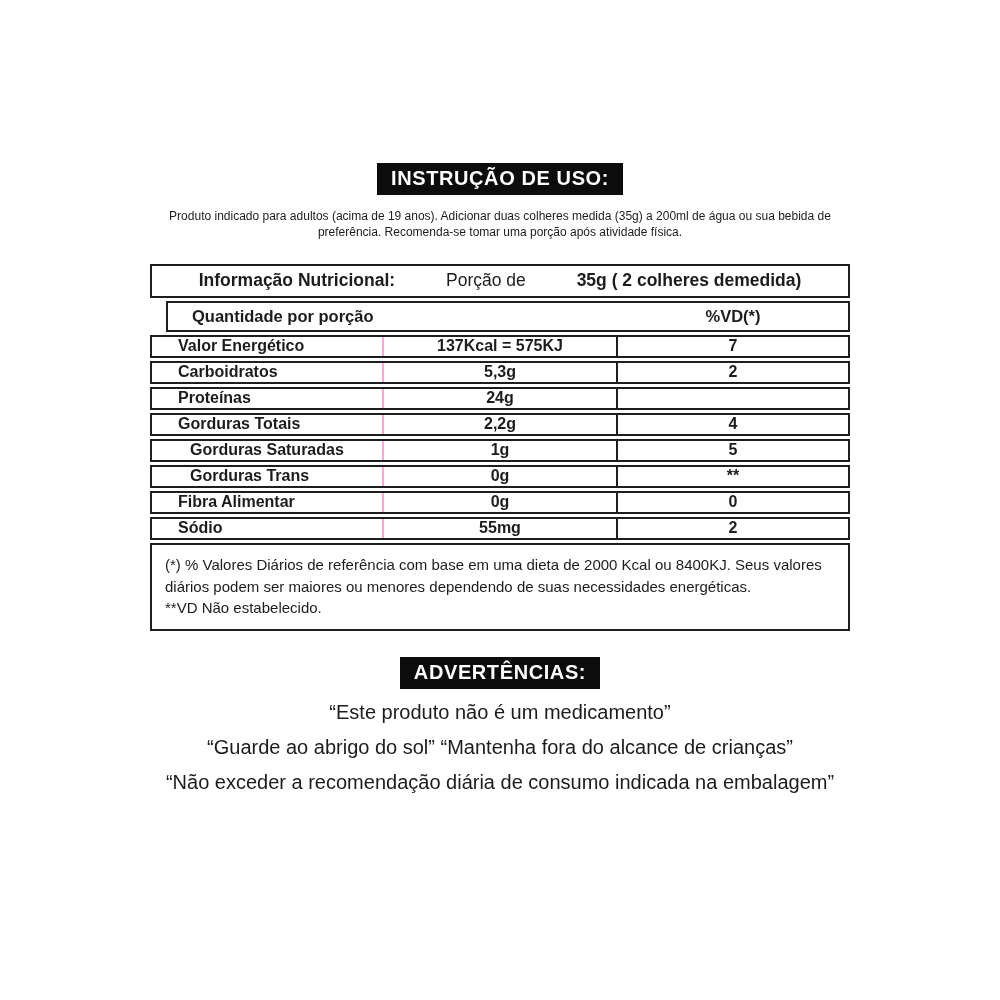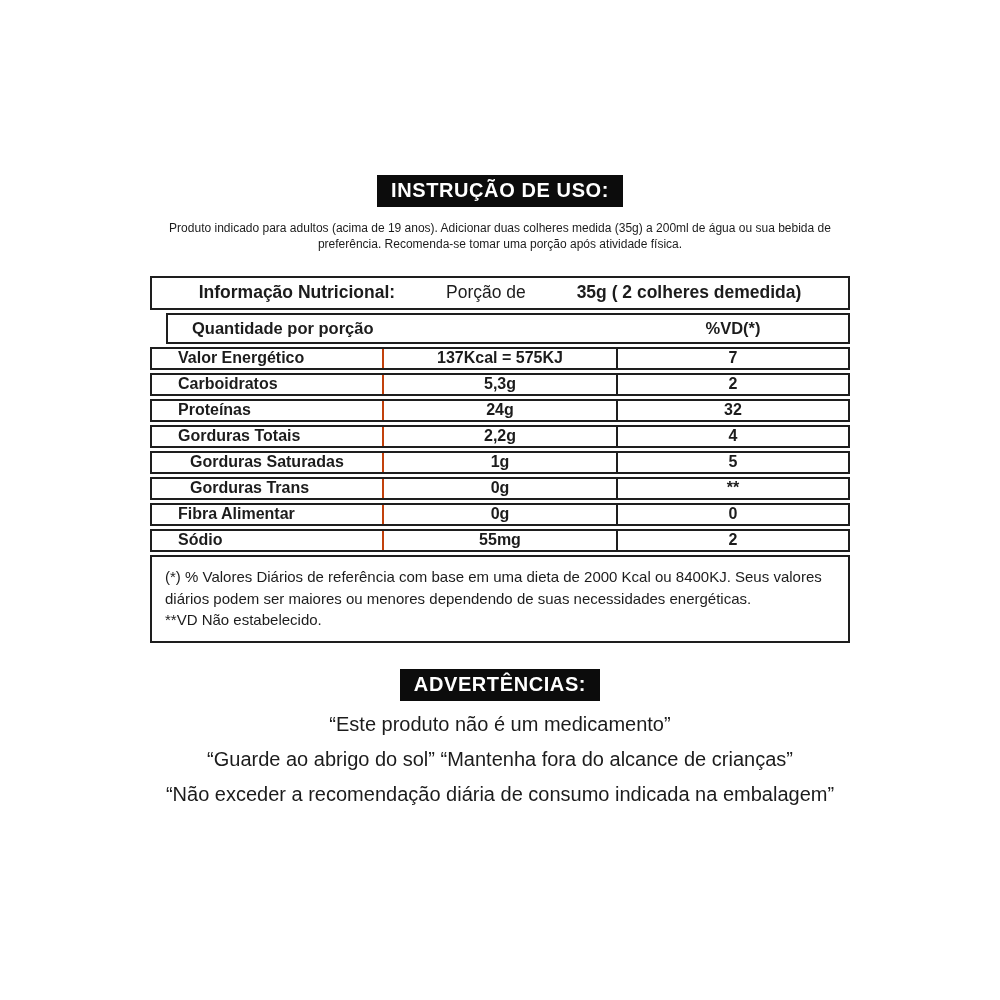--- a/index.html
+++ b/index.html
@@ -11,21 +11,21 @@
     background: #ffffff;
     font-family: "Liberation Sans", sans-serif;
     color: #1c1c1c;
     overflow: hidden;
   }
   .content { padding-top: 163px; }
 
   .section-title-box {
     display: block;
     width: max-content;
-    margin: 12px auto;
+    margin: 0 auto;
     background: #0c0c0c;
     color: #ffffff;
     font-weight: bold;
     font-size: 20px;
     letter-spacing: 0.6px;
     padding: 4px 14px 5px 14px;
     text-align: right;
   }
 
   .intro-text {
@@ -73,21 +73,21 @@
   }
   .c-label {
     width: 230px;
     display: flex;
     align-items: center;
     padding-left: 26px;
   }
   .t-row.indent .c-label { padding-left: 38px; }
   .c-amount {
     width: 236px;
-    border-left: 2px solid #c2410c;
+    border-left: 2px solid #f9a8d4;
     border-right: 2px solid #1e1e1e;
     display: flex;
     align-items: center;
     justify-content: center;
   }
   .c-dv {
     flex: 1;
     display: flex;
     align-items: center;
     justify-content: center;
@@ -136,21 +136,20 @@
 
       <div class="t-box t-row">
         <span class="c-label">Carboidratos</span>
         <span class="c-amount">5,3g</span>
         <span class="c-dv">2</span>
       </div>
 
       <div class="t-box t-row">
         <span class="c-label">Proteínas</span>
         <span class="c-amount">24g</span>
-        <span class="c-dv">32</span>
       </div>
 
       <div class="t-box t-row">
         <span class="c-label">Gorduras Totais</span>
         <span class="c-amount">2,2g</span>
         <span class="c-dv">4</span>
       </div>
 
       <div class="t-box t-row indent">
         <span class="c-label">Gorduras Saturadas</span>

